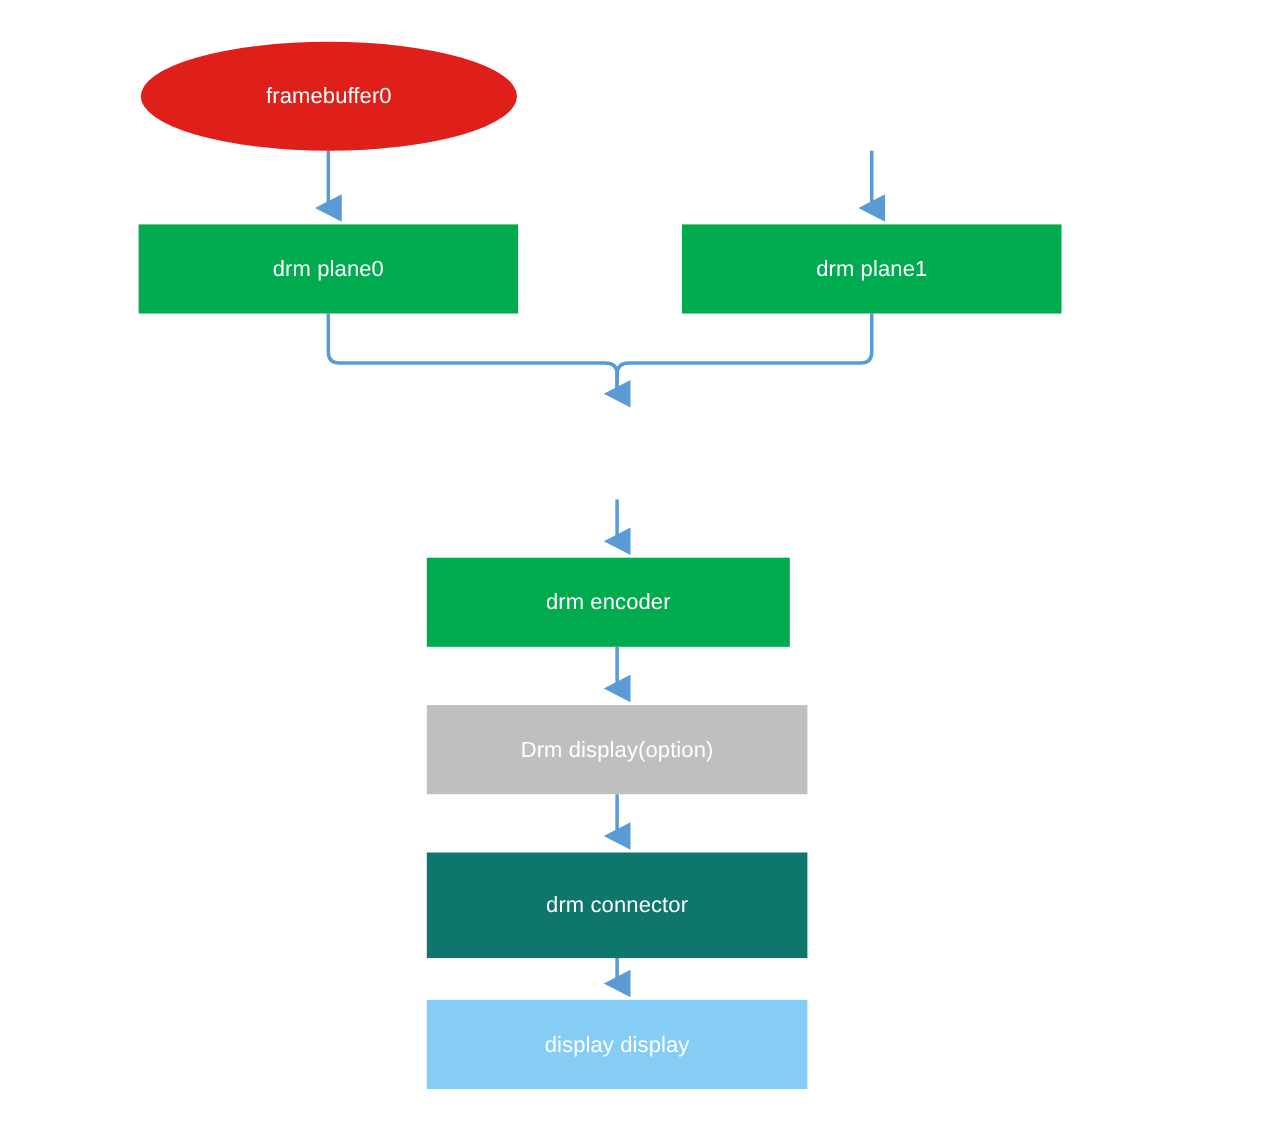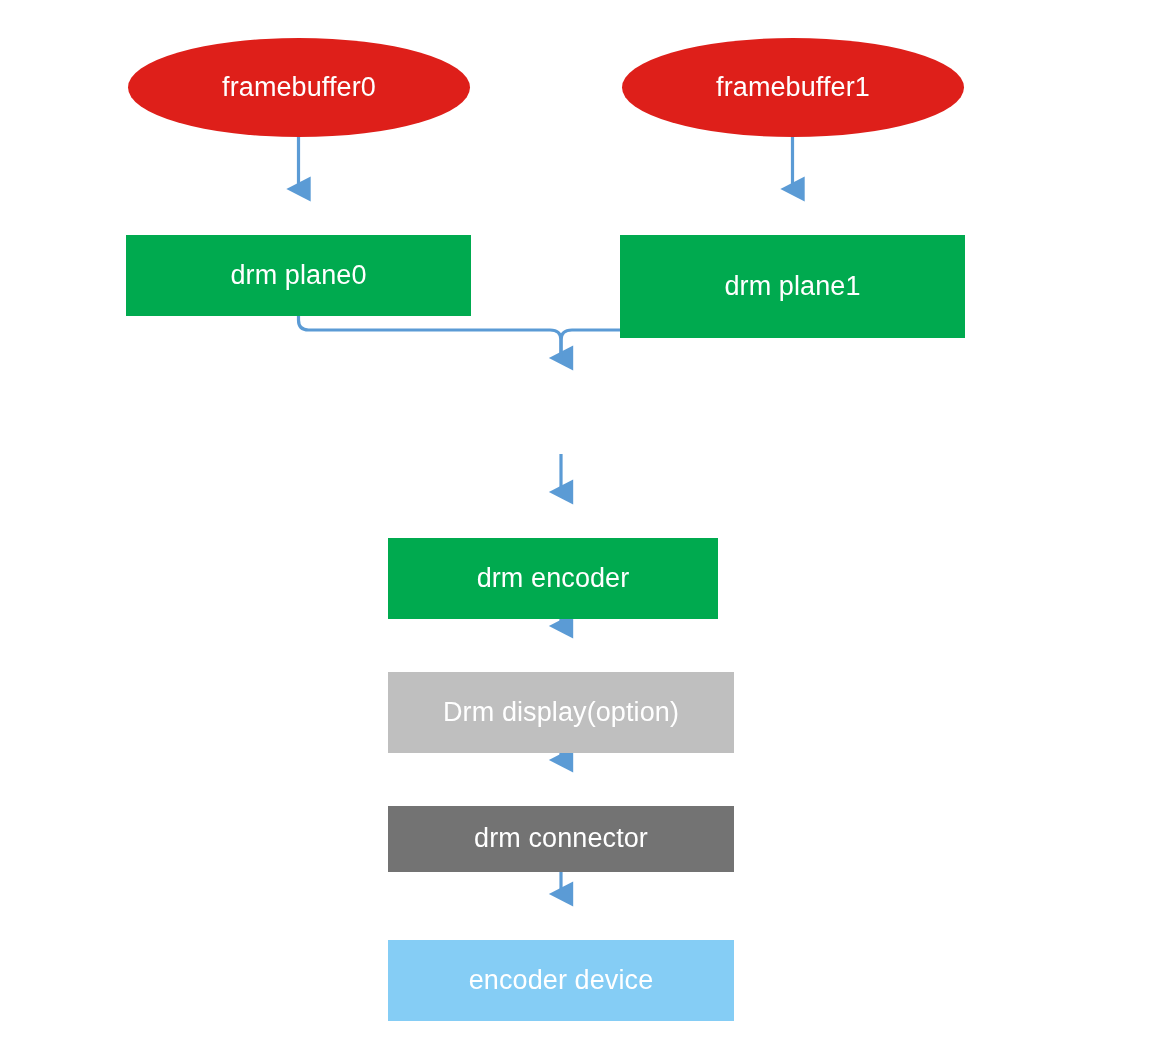--- a/index.html
+++ b/index.html
@@ -27,34 +27,33 @@
     pointer-events: none;
   }
   .node {
     position: absolute;
     display: flex;
     align-items: center;
     justify-content: center;
     text-align: center;
     color: #ffffff;
     font-family: "Liberation Sans", sans-serif;
-    font-size: 27px;
+    font-size: 20px;
     font-weight: 400;
     line-height: 1.1;
     letter-spacing: 0.1px;
     box-sizing: border-box;
     z-index: 2;
     -webkit-font-smoothing: antialiased;
   }
   .node.ellipse {
     border-radius: 50%;
   }
   .node.rect {
     border-radius: 0;
-    margin-top: 31px;
   }
   .node-label {
     display: block;
     padding: 0 6px;
     white-space: nowrap;
   }
 </style>
 </head>
 <body>
 
@@ -97,42 +96,39 @@
 
     <g>
       <path d="M 561 856 L 561 894" fill="none" stroke="#5B9BD5" stroke-width="3.2" marker-end="url(#arrowhead)"></path>
     </g>
   </svg>
 
   <div class="node ellipse" id="node-framebuffer0" style="left: 128px; top: 38px; width: 342px; height: 99px; background: rgb(222, 31, 26);">
     <span class="node-label">framebuffer0</span>
   </div>
 
-  <div class="node ellipse" id="node-framebuffer1" style="left: 622px; top: 38px; width: 342px; height: 99px; background: rgb(222, 31, 26);">
-    <span class="node-label">framebuffer1</span>
-  </div>
 
   <div class="node rect" id="node-plane0" style="left: 126px; top: 204px; width: 345px; height: 81px; background: rgb(0, 170, 79);">
     <span class="node-label">drm plane0</span>
   </div>
 
-  <div class="node rect" id="node-plane1" style="left: 620px; top: 204px; width: 345px; height: 103px; background: rgb(0, 170, 79);">
+  <div class="node rect" id="node-plane1" style="left: 620px; top: 204px; width: 345px; height: 81px; background: rgb(0, 170, 79);">
     <span class="node-label">drm plane1</span>
   </div>
 
 
   <div class="node rect" id="node-encoder" style="left: 388px; top: 507px; width: 330px; height: 81px; background: rgb(0, 170, 79);">
     <span class="node-label">drm encoder</span>
   </div>
 
   <div class="node rect" id="node-bridge" style="left: 388px; top: 641px; width: 346px; height: 81px; background: rgb(191, 191, 191);">
     <span class="node-label">Drm display(option)</span>
   </div>
 
-  <div class="node rect" id="node-connector" style="left: 388px; top: 775px; width: 346px; height: 66px; background: #737373;">
+  <div class="node rect" id="node-connector" style="left: 388px; top: 775px; width: 346px; height: 96px; background: #0f766e;">
     <span class="node-label">drm connector</span>
   </div>
 
   <div class="node rect" id="node-display" style="left: 388px; top: 909px; width: 346px; height: 81px; background: rgb(133, 205, 245);">
-    <span class="node-label">encoder device</span>
+    <span class="node-label">display display</span>
   </div>
 
 </div>
 
 </body></html>

